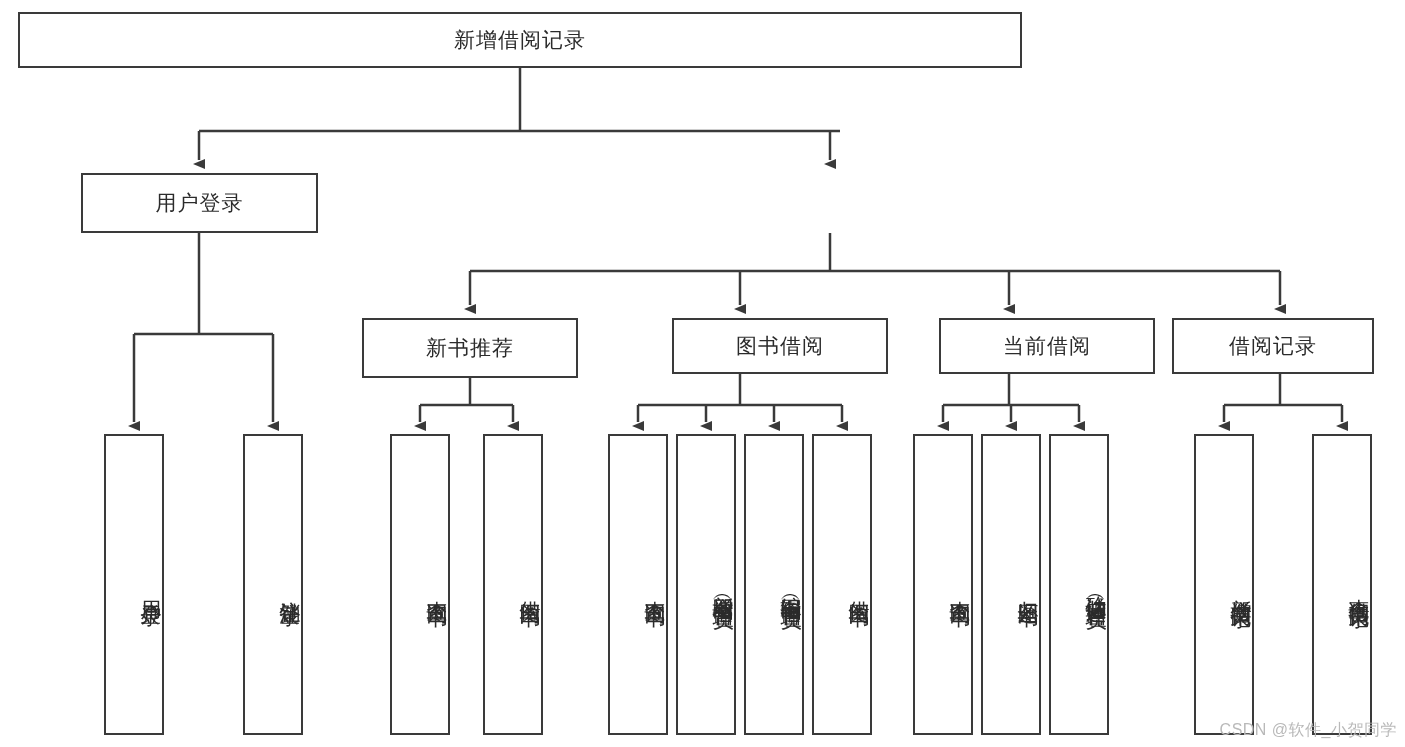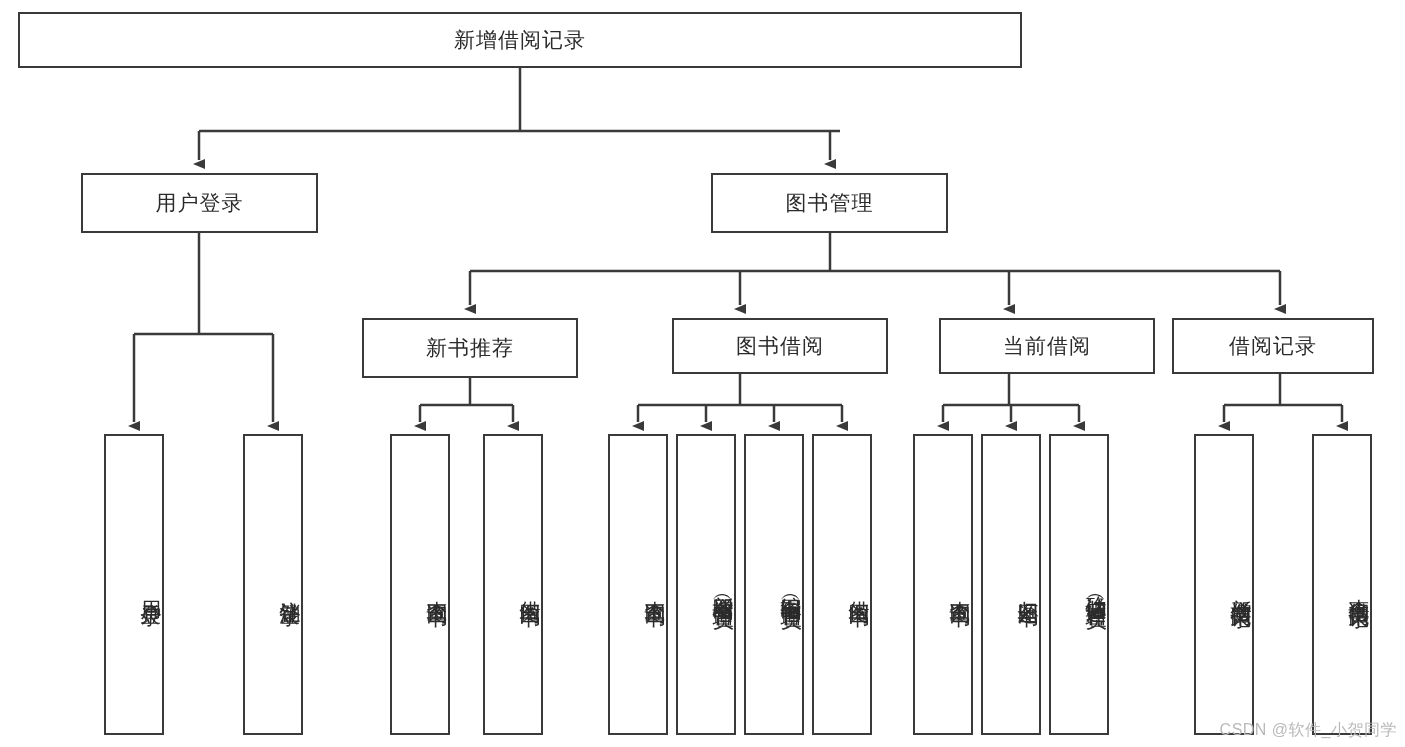--- a/index.html
+++ b/index.html
@@ -118,23 +118,20 @@
     </g>
   </svg>
 
   <div class="node h" style="left:18px; top:12px; width:1004px; height:56px;">
     <span>新增借阅记录</span>
   </div>
 
   <div class="node h" style="left:81px; top:173px; width:237px; height:60px;">
     <span>用户登录</span>
   </div>
-  <div class="node h" style="left:711px; top:173px; width:237px; height:60px;">
-    <span>图书管理</span>
-  </div>
 
   <div class="node h" style="left:362px; top:318px; width:216px; height:60px;">
     <span>新书推荐</span>
   </div>
   <div class="node h" style="left:632px; top:318px; width:216px; height:56px;margin-left:40px;">
     <span>图书借阅</span>
   </div>
   <div class="node h" style="left:939px; top:318px; width:216px; height:56px;">
     <span>当前借阅</span>
   </div>

